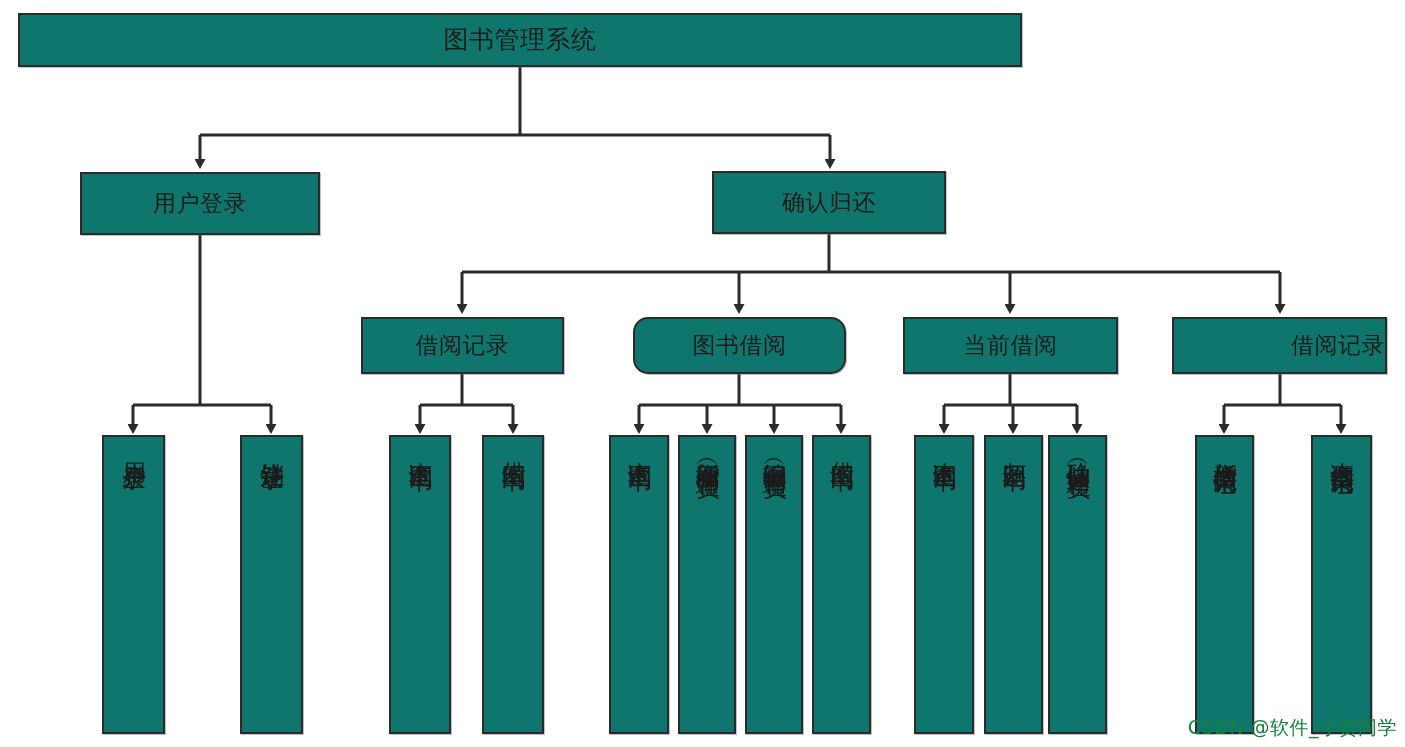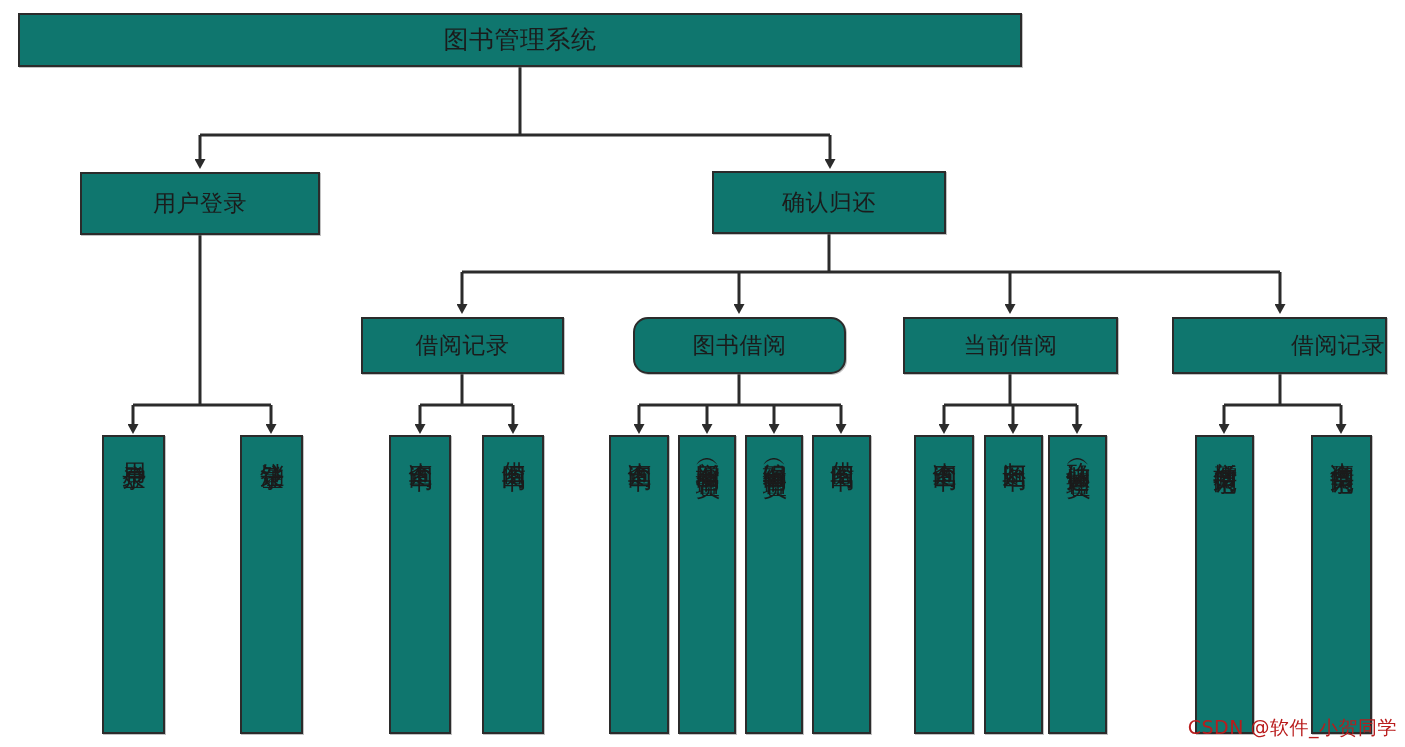--- a/index.html
+++ b/index.html
@@ -58,21 +58,21 @@
     font-size: 24px;
     line-height: 1.06;
     letter-spacing: 2px;
     white-space: nowrap;
   }
   .watermark {
     position: absolute;
     right: 8px;
     bottom: 6px;
     font-size: 19px;
-    color: #b91c1c;
+    color: #15803d;
     letter-spacing: 0.5px;
     white-space: nowrap;
     margin-left: 12px;
   }
 </style>
 </head>
 <body>
 
 <div id="canvas">
 

